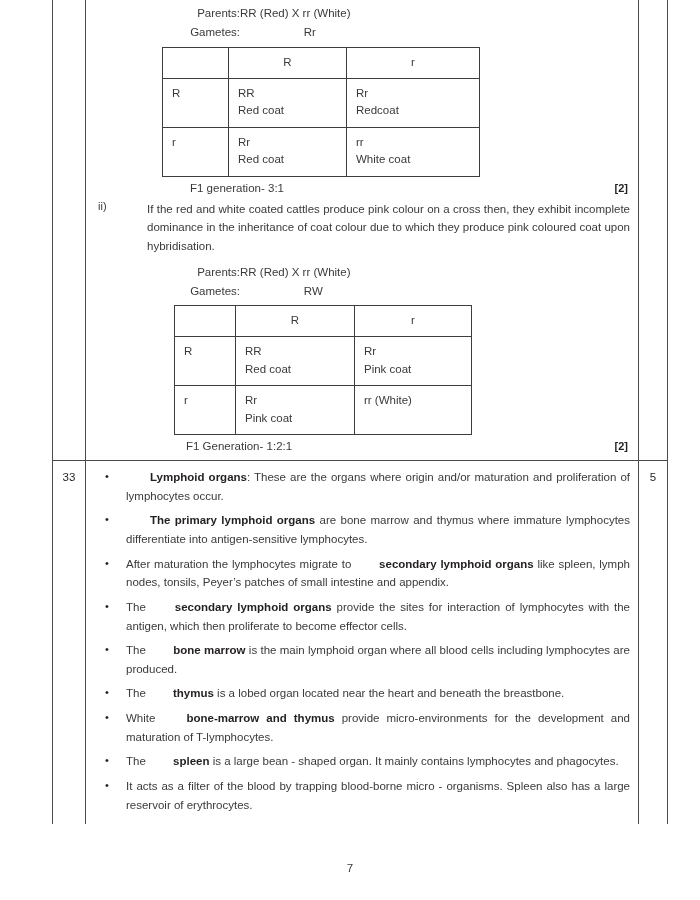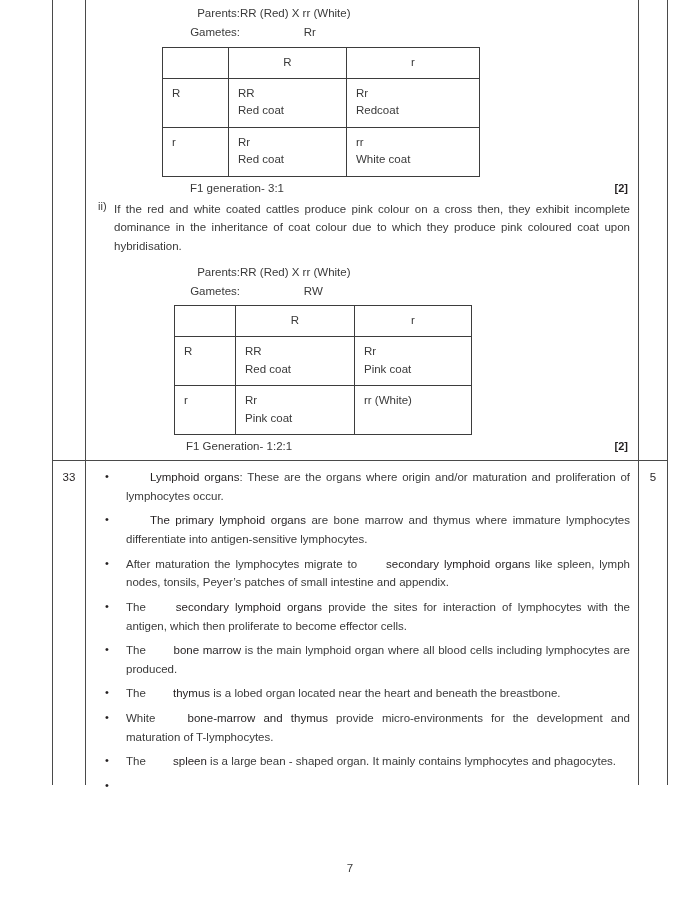--- a/index.html
+++ b/index.html
@@ -160,20 +160,21 @@
   .para-marker {
     flex: 0 0 20px;
     font-size: 11px;
     color: #3a3a3a;
     padding-left: 4px;
     box-sizing: border-box;
   }
   .para-body {
     flex: 1 1 auto;
     min-width: 0;
+    margin-left: 33px;
   }
   .para {
     font-size: 11.5px;
     line-height: 1.62;
     color: #3a3a3a;
     text-align: justify;
     margin: 0 0 7px 0;
   }
   .para.last { margin-bottom: 2px; }
 
@@ -195,21 +196,21 @@
   ul.bullets > li:last-child { margin-bottom: 2px; }
   ul.bullets > li .bullet-dot {
     position: absolute;
     left: 7px;
     top: 0;
     font-size: 11px;
     line-height: 1.62;
     color: #231f20;
   }
   b, .bold {
-    font-weight: normal;
+    font-weight: bold;
     color: #231f20;
     padding-left: 24px;
   }
 
   
   .page-number {
     position: absolute;
     left: 0;
     right: 0;
     top: 862px;
@@ -385,20 +386,21 @@
           <span>White </span><b>bone-marrow and thymus</b><span> provide micro-environments for the development and maturation of T-lymphocytes.</span>
         </li>
 
         <li>
           <span class="bullet-dot">•</span>
           <span>The </span><b>spleen</b><span> is a large bean - shaped organ. It mainly contains lymphocytes and phagocytes.</span>
         </li>
 
         <li>
           <span class="bullet-dot">•</span>
+          <span>It acts as a filter of the blood by trapping blood-borne micro - organisms. Spleen also has a large reservoir of erythrocytes.</span>
         </li>
 
       </ul>
     </div>
 
     <div class="col-marks">5</div>
   </div>
 
 </div>
 

